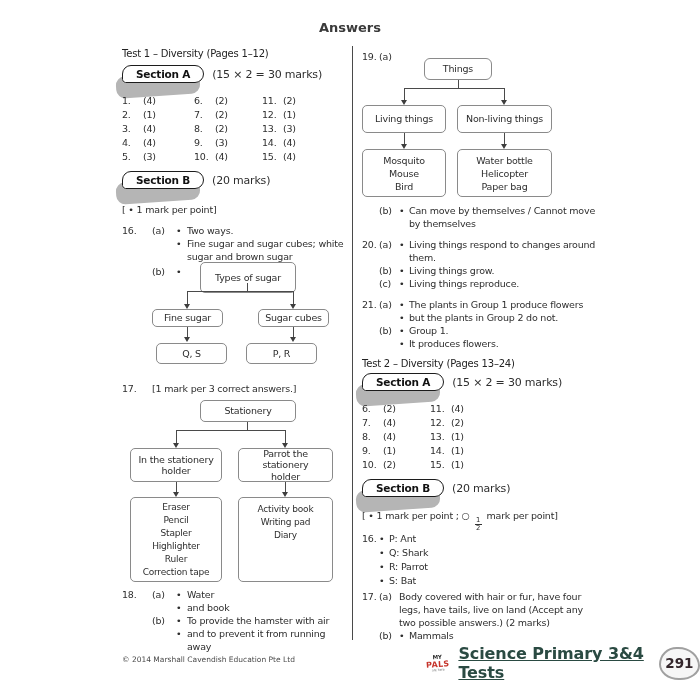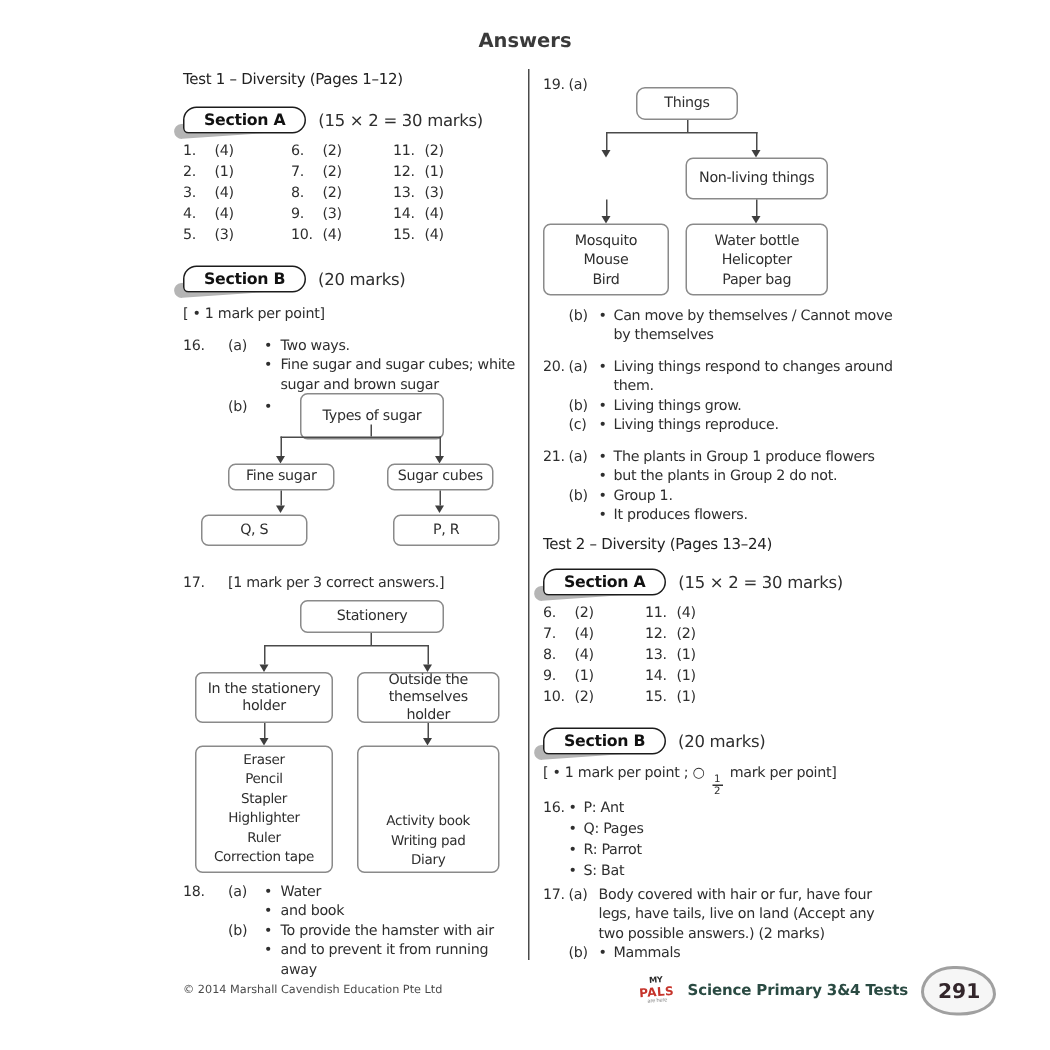--- a/index.html
+++ b/index.html
@@ -8,21 +8,21 @@
         font-size:9.5px;letter-spacing:-0.2px;}
   .title{position:absolute;top:20px;left:0;right:0;text-align:center;
          font-size:13px;font-weight:bold;color:#3a3a3a;letter-spacing:0;}
   .divider{position:absolute;left:352px;top:46px;width:1.2px;height:594px;background:#4a4a4a;}
   .col{position:absolute;top:46px;}
   .lcol{left:122px;width:224px;}
   .rcol{left:362px;width:234px;}
   .blk{position:absolute;left:0;width:100%;}
   .thead{font-weight:normal;font-size:10px;color:#222;}
   
-  .tabrow{display:flex;align-items:center;gap:8px;height:24px;}
+  .tabrow{display:flex;gap:8px;height:24px;}
   .tab{position:relative;display:inline-block;}
   .tabshadow{position:absolute;left:-6px;top:6px;right:4px;bottom:-4px;background:#b5b5b5;
              border-radius:9px;transform:rotate(-4deg);}
   .tabface{position:relative;background:#fff;border:1.6px solid #1c1c1c;
            border-radius:10px 10px 10px 4px;padding:2px 13px;font-weight:bold;
            font-size:10.5px;color:#111;}
   .marks{font-size:11px;}
   
   .agrid{display:flex;}
   .gcol1{width:72px;} .gcol2{width:68px;} .gcol3{width:64px;}
@@ -47,21 +47,21 @@
   .frac{display:inline-flex;flex-direction:column;align-items:center;font-size:6.8px;
         line-height:1.05;vertical-align:-3px;margin:0 2px;}
   .frac .fn{border-bottom:0.9px solid #333;padding:0 1.5px;}
   
   .copyright{position:absolute;left:122px;top:655px;font-size:7.5px;color:#4a4a4a;letter-spacing:0;}
   .footright{position:absolute;left:426px;top:644px;display:flex;align-items:center;gap:9px;}
   .mypals{display:flex;flex-direction:column;align-items:center;line-height:1;transform:rotate(-4deg);}
   .mp1{font-size:5.5px;font-weight:bold;color:#2b2b2b;}
   .mp2{font-size:8px;font-weight:bold;color:#c6342b;letter-spacing:.3px;}
   .mp3{font-size:3.5px;color:#8a8a8a;}
-  .series{font-size:10px;font-weight:bold;color:#2a4a42;letter-spacing:-0.1px;}
+  .series{font-size:16px;font-weight:bold;color:#2a4a42;letter-spacing:-0.1px;text-decoration:underline;}
   .cloud{position:relative;width:46px;height:29px;background:#f6f6f6;border:2px solid #a0a0a0;
          border-radius:45% 55% 50% 50%/55% 60% 45% 50%;display:flex;align-items:center;
          justify-content:center;font-weight:bold;font-size:13.5px;color:#33262b;letter-spacing:0;}
 </style>
 </head>
 <body>
 
 <div class="page">
 
   <div class="title">Answers</div>
@@ -145,24 +145,24 @@
       <div class="tbox" style="left:30px;top:47px;width:71px;height:18px">
           <span>Fine sugar</span>
         </div>
       <div class="tbox" style="left:136px;top:47px;width:71px;height:18px">
           <span>Sugar cubes</span>
         </div>
       <div class="vl" style="left:65px;top:65px;height:10px"></div>
       <div class="arr" style="left:61.5px;top:75px"></div>
       <div class="vl" style="left:171px;top:65px;height:10px"></div>
       <div class="arr" style="left:167.5px;top:75px"></div>
-      <div class="tbox" style="left:12px;top:81px;width:71px;height:21px">
+      <div class="tbox" style="left:34px;top:81px;width:71px;height:21px">
           <span>Q, S</span>
         </div>
-      <div class="tbox" style="left:140px;top:81px;width:71px;height:21px">
+      <div class="tbox" style="left:124px;top:81px;width:71px;height:21px">
           <span>P, R</span>
         </div>
     </div>
 
     <div class="blk qrow" style="top:336px">
       <span class="qn">17.</span>
       <span class="btxt">[1 mark per 3 correct answers.]</span>
     </div>
 
     <div class="tree" style="top:354px;height:184px;width:224px">
@@ -173,36 +173,36 @@
       <div class="hl" style="left:54px;top:30px;width:110px"></div>
       <div class="vl" style="left:54px;top:30px;height:13px"></div>
       <div class="vl" style="left:163px;top:30px;height:13px"></div>
       <div class="arr" style="left:50.5px;top:43px"></div>
       <div class="arr" style="left:159.5px;top:43px"></div>
       <div class="tbox" style="left:8px;top:48px;width:92px;height:34px">
         <span>In the stationery</span>
           <span>holder</span>
       </div>
       <div class="tbox" style="left:116px;top:48px;width:95px;height:34px">
-        <span>Outside the themselves</span>
+        <span>Parrot the stationery</span>
           <span>holder</span>
       </div>
       <div class="vl" style="left:54px;top:82px;height:10px"></div>
       <div class="arr" style="left:50.5px;top:92px"></div>
       <div class="vl" style="left:163px;top:82px;height:10px"></div>
       <div class="arr" style="left:159.5px;top:92px"></div>
       <div class="tbox leafsmall" style="left:8px;top:97px;width:92px;height:85px">
         <span>Eraser</span>
         <span>Pencil</span>
         <span>Stapler</span>
         <span>Highlighter</span>
         <span>Ruler</span>
         <span>Correction tape</span>
       </div>
-      <div class="tbox leafsmall" style="left:116px;top:97px;width:95px;height:85px;justify-content:flex-end;padding-top:5px">
+      <div class="tbox leafsmall" style="left:116px;top:97px;width:95px;height:85px;justify-content:flex-start;padding-top:5px">
         <span>Activity book</span>
         <span>Writing pad</span>
         <span>Diary</span>
       </div>
     </div>
 
     <div class="blk" style="top:542px">
       <div class="qrow">
         <span class="qn">18.</span>
         <span class="ql">(a)</span>
@@ -240,20 +240,23 @@
     <div class="tree" style="top:12px;height:140px;width:234px">
       <div class="tbox" style="left:62px;top:0;width:68px;height:22px;border-radius:6px">
           <span>Things</span>
         </div>
       <div class="vl" style="left:96px;top:22px;height:8px"></div>
       <div class="hl" style="left:42px;top:30px;width:101px"></div>
       <div class="vl" style="left:42px;top:30px;height:12px"></div>
       <div class="vl" style="left:142px;top:30px;height:12px"></div>
       <div class="arr" style="left:38.5px;top:42px"></div>
       <div class="arr" style="left:138.5px;top:42px"></div>
+      <div class="tbox" style="left:0;top:47px;width:84px;height:28px">
+          <span>Living things</span>
+        </div>
       <div class="tbox" style="left:95px;top:47px;width:95px;height:28px">
           <span>Non-living things</span>
         </div>
       <div class="vl" style="left:42px;top:75px;height:11px"></div>
       <div class="arr" style="left:38.5px;top:86px"></div>
       <div class="vl" style="left:142px;top:75px;height:11px"></div>
       <div class="arr" style="left:138.5px;top:86px"></div>
       <div class="tbox" style="left:0;top:91px;width:84px;height:48px;line-height:13px">
         <span>Mosquito</span>
         <span>Mouse</span>
@@ -368,21 +371,21 @@
 
     <div class="blk" style="top:486px;line-height:14px">
       <div class="qrow" style="line-height:14px">
         <span class="qnr">16.</span>
         <span class="bmr">•</span>
         <span class="btxt">P:  Ant</span>
       </div>
       <div class="qrow" style="line-height:14px">
         <span class="qnr"></span>
         <span class="bmr">•</span>
-        <span class="btxt">Q: Pages</span>
+        <span class="btxt">Q: Shark</span>
       </div>
       <div class="qrow" style="line-height:14px">
         <span class="qnr"></span>
         <span class="bmr">•</span>
         <span class="btxt">R:  Parrot</span>
       </div>
       <div class="qrow" style="line-height:14px">
         <span class="qnr"></span>
         <span class="bmr">•</span>
         <span class="btxt">S:  Bat</span>

